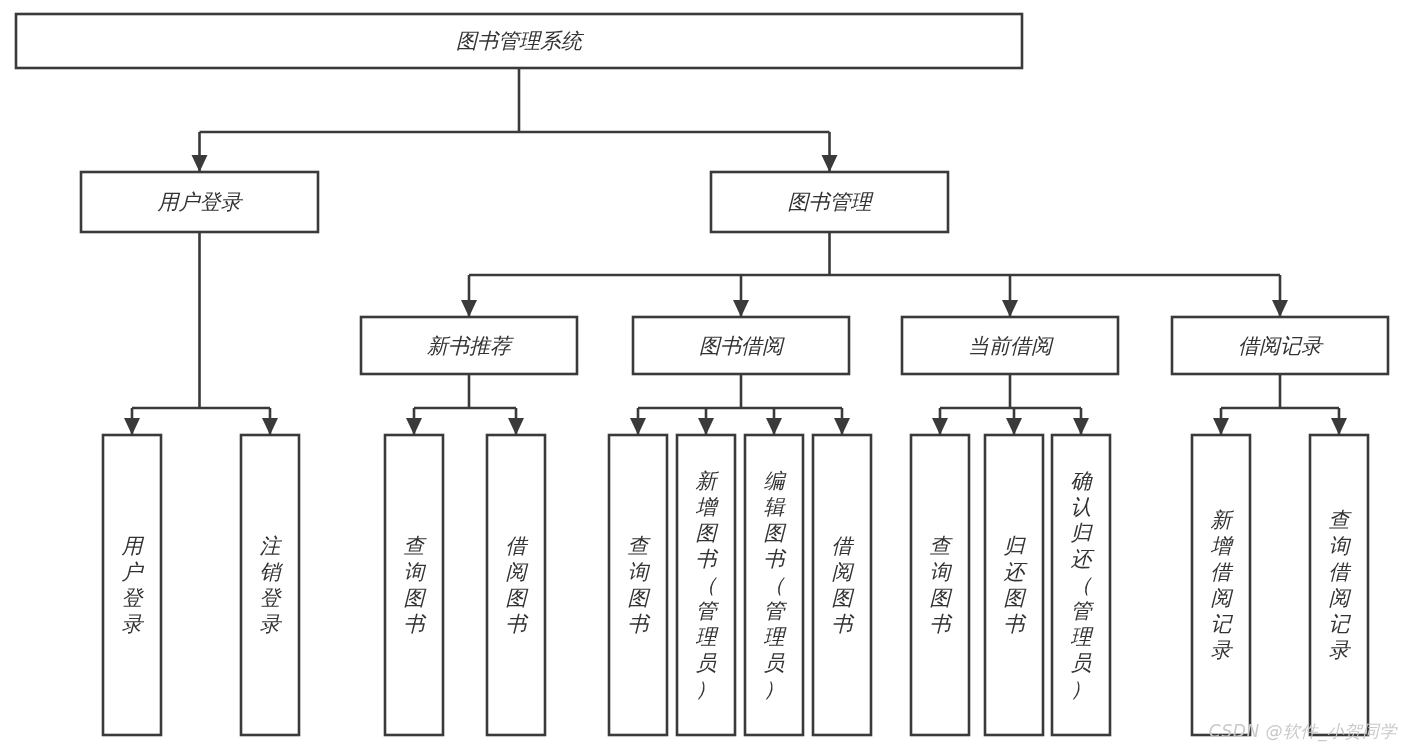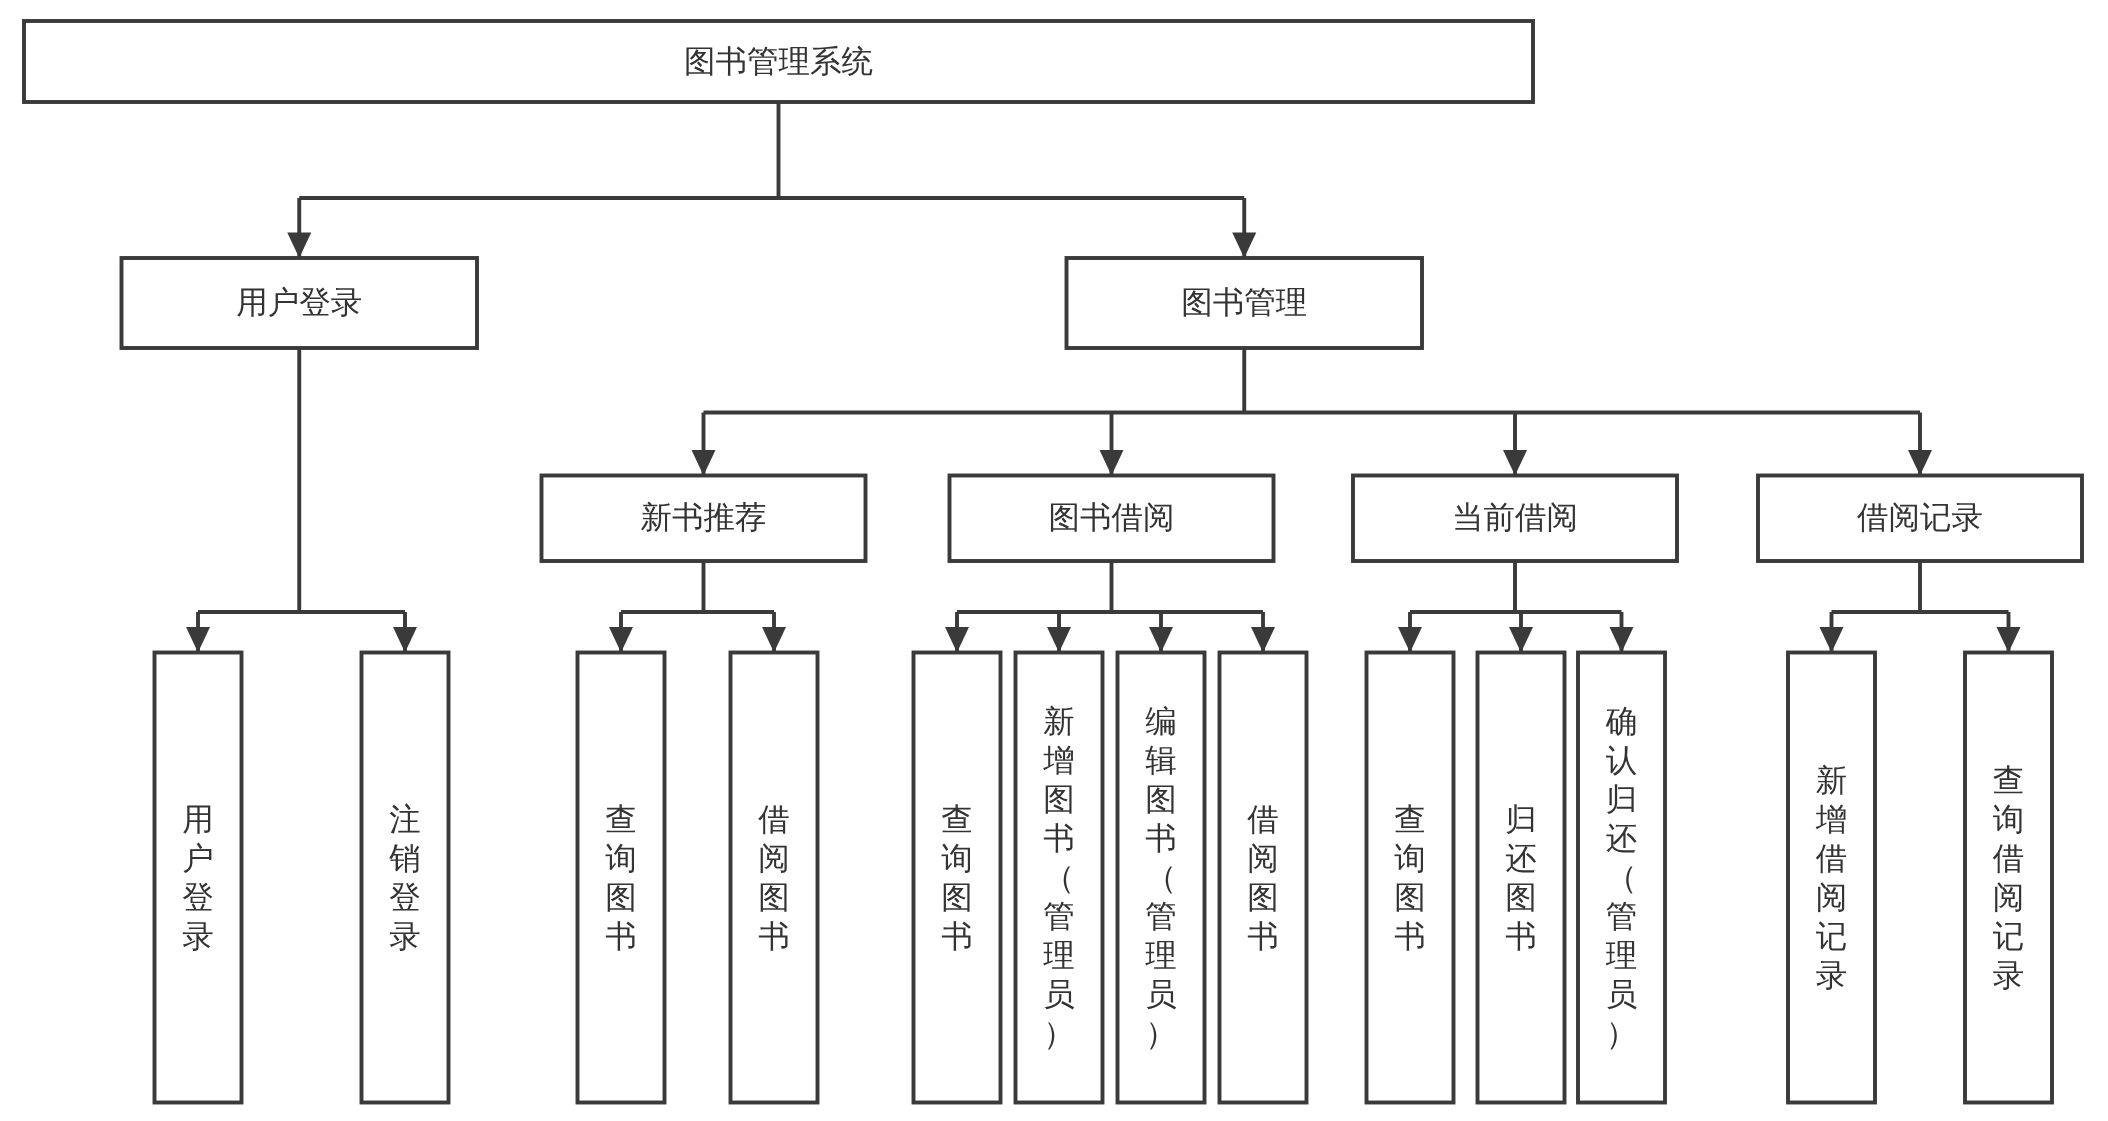--- a/index.html
+++ b/index.html
@@ -12,20 +12,21 @@
     width: 1405px;
     height: 747px;
     overflow: hidden;
     font-family: "DejaVu Sans", "Liberation Sans", sans-serif;
   }
   #diagram-root {
     position: relative;
     width: 1405px;
     height: 747px;
     background: #ffffff;
+    font-style: italic;
   }
   svg.tree-canvas {
     position: absolute;
     left: 0;
     top: 0;
     width: 1405px;
     height: 747px;
     display: block;
   }
   .node-box {
@@ -215,13 +216,14 @@
       <g>
         <rect x="1192" y="435" width="58" height="300" class="node-box"></rect>
         <text x="1221" class="node-label-vertical"><tspan x="1221" y="527.28">新</tspan><tspan x="1221" y="553.28">增</tspan><tspan x="1221" y="579.28">借</tspan><tspan x="1221" y="605.28">阅</tspan><tspan x="1221" y="631.28">记</tspan><tspan x="1221" y="657.28">录</tspan></text>
       </g>
       <g>
         <rect x="1310" y="435" width="58" height="300" class="node-box"></rect>
         <text x="1339" class="node-label-vertical"><tspan x="1339" y="527.28">查</tspan><tspan x="1339" y="553.28">询</tspan><tspan x="1339" y="579.28">借</tspan><tspan x="1339" y="605.28">阅</tspan><tspan x="1339" y="631.28">记</tspan><tspan x="1339" y="657.28">录</tspan></text>
       </g>
     </svg>
 
+  <div class="watermark-text">CSDN @软件_小贺同学</div>
 </div>
 
 </body></html>

